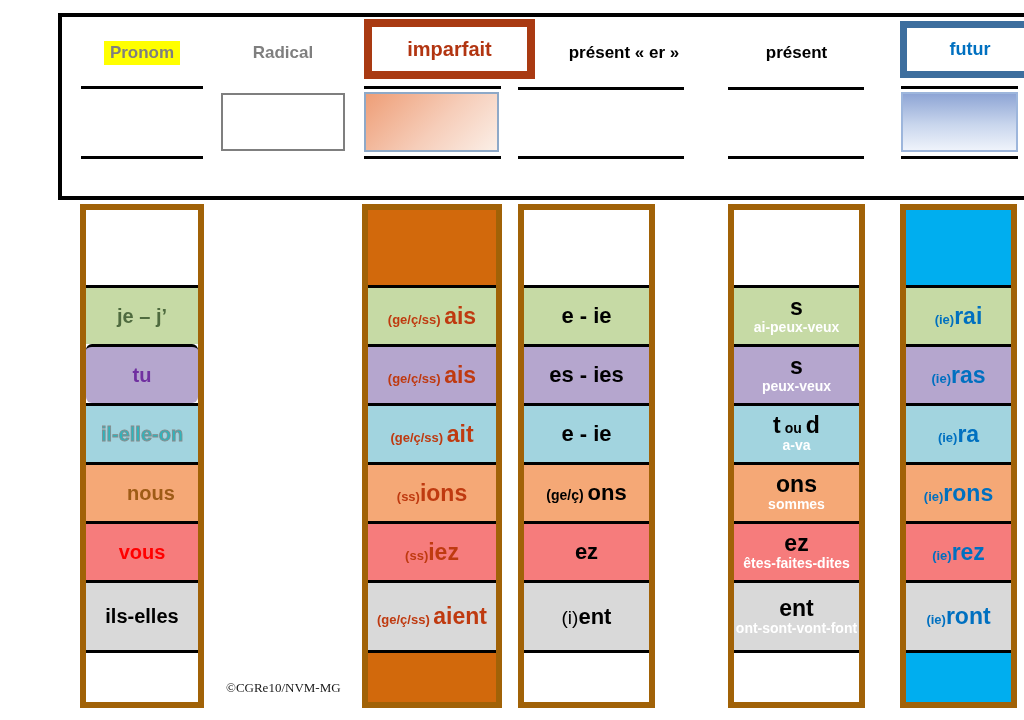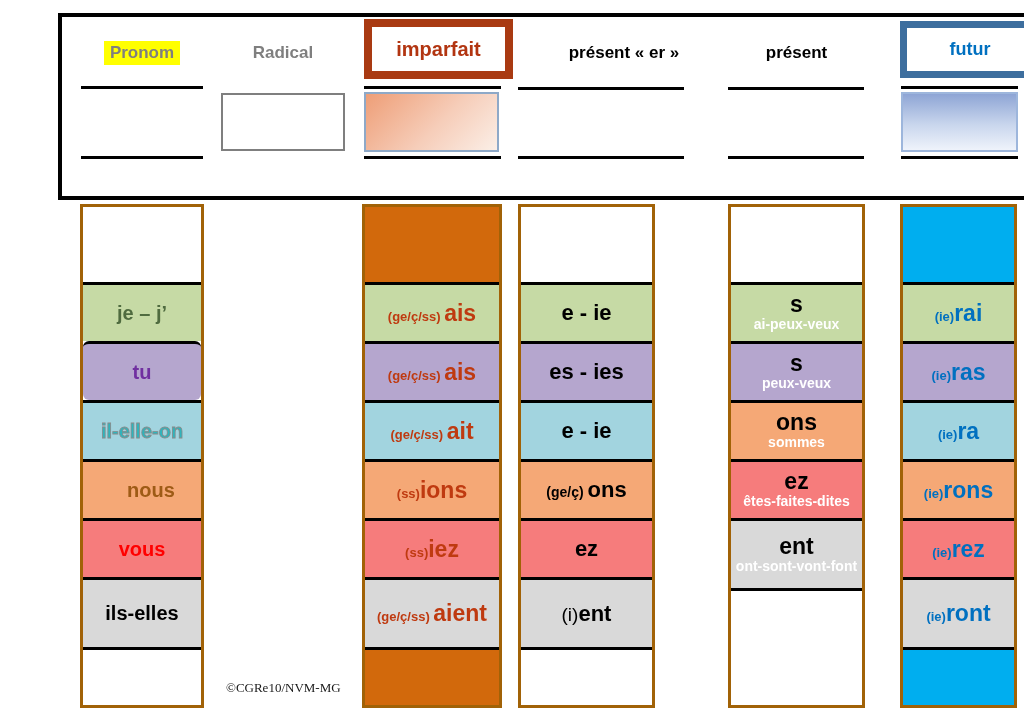--- a/index.html
+++ b/index.html
@@ -10,32 +10,32 @@
   .gray-strip{position:absolute; left:1005px; top:0; width:19px; height:720px; background:#EAEAEA;}
 
   
   .header-box{position:absolute; left:27px; top:13px; width:981px; height:187px;
     border:4px solid #000; box-sizing:border-box; background:#fff;}
   .hdr-label{position:absolute; top:40px; height:26px; display:flex; align-items:center; justify-content:center;
     font-weight:bold; font-size:17px; color:#000;}
   .hdr-gray{color:#7F7F7F;}
   .hl-yellow{background:#FFFF00; padding:2px 6px; color:#7F7F7F;}
   .hdr-framed{position:absolute; box-sizing:border-box; background:#fff; display:flex; align-items:center; justify-content:center; font-weight:bold;}
-  .imparfait-frame{left:333px; top:19px; width:149px; height:60px; border:8px solid #A93A12; color:#B23511; font-size:20px;}
+  .imparfait-frame{left:333px; top:19px; width:171px; height:60px; border:8px solid #A93A12; color:#B23511; font-size:20px;}
   .futur-frame{left:869px; top:21px; width:140px; height:57px; border:7px solid #3D6E9E; color:#0070C0; font-size:18px;}
   .uline{position:absolute; height:3px; background:#000;}
   .swatch{position:absolute; box-sizing:border-box;}
   .radical-rect{left:190px; top:93px; width:124px; height:58px; border:2px solid #7F7F7F; background:#fff;}
   .imparfait-rect{left:333px; top:92px; width:135px; height:60px; border:2px solid #8EA9C8;
     background:linear-gradient(135deg,#EE9E77 0%,#F6CDB9 55%,#FBEFE7 100%);}
   .futur-rect{left:870px; top:92px; width:117px; height:60px; border:2px solid #9DB6DC;
     background:linear-gradient(180deg,#8EA5D5 0%,#C9D6ED 55%,#EFF3FB 100%);}
 
   
-  .col{position:absolute; top:204px; height:504px; border:3px solid #a16207; box-sizing:border-box;
+  .col{position:absolute; top:204px; height:504px; border:6px solid #a16207; box-sizing:border-box;
     display:flex; flex-direction:column; background:#fff;}
   .col-pronoun{left:49px;  width:124px;}
   .col-imparfait{left:331px; width:140px;}
   .col-present-er{left:487px; width:137px;}
   .col-present{left:697px; width:137px;}
   .col-futur{left:869px; width:117px;}
 
   .cell{box-sizing:border-box; display:flex; flex-direction:column; align-items:center; justify-content:center;
     text-align:center; line-height:1.05; width:100%;}
   .cell + .cell{border-top:3px solid #000;}
@@ -169,20 +169,26 @@
   <div class="col col-present">
     <div class="cell h-top"></div>
     <div class="cell h-row r-je">
       <div class="pr-main-line">s</div>
       <div class="pr-sub">ai-peux-veux</div>
     </div>
     <div class="cell h-row r-tu">
       <div class="pr-main-line">s</div>
       <div class="pr-sub">peux-veux</div>
     </div>
+    <div class="cell h-row r-il">
+      <div class="pr-main-line">
+        <span>t</span><span class="pr-ou">ou</span><span>d</span>
+      </div>
+      <div class="pr-sub">a-va</div>
+    </div>
     <div class="cell h-row r-nous">
       <div class="pr-main-line">ons</div>
       <div class="pr-sub">sommes</div>
     </div>
     <div class="cell h-row r-vous">
       <div class="pr-main-line">ez</div>
       <div class="pr-sub">êtes-faites-dites</div>
     </div>
     <div class="cell h-ils r-ils">
       <div class="pr-main-line">ent</div>

